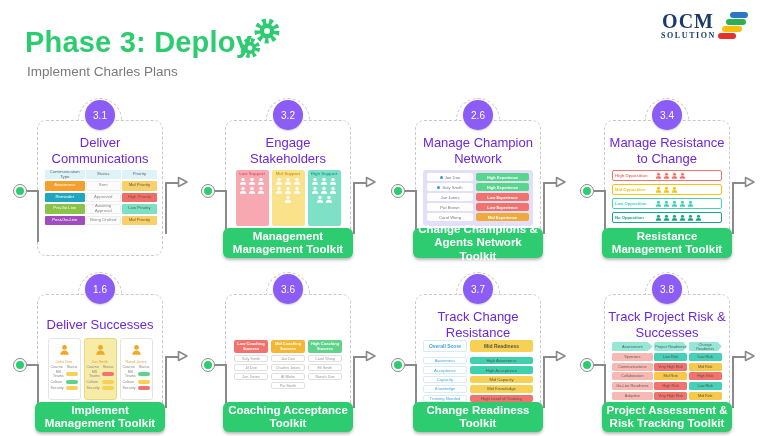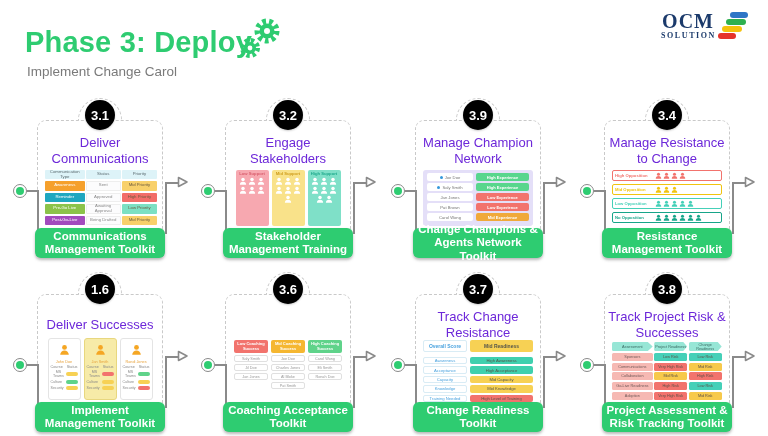--- a/index.html
+++ b/index.html
@@ -21,22 +21,22 @@
   .logo-bars i { position:absolute; height:6px; border-radius:3px; }
 
   
   .card { position:absolute; width:126px; height:162px; }
   .card-rect { position:absolute; left:0; right:0; top:24px; bottom:2px;
     border:1.4px dashed #c9c9c9; border-radius:9px; background:#fff; z-index:1;}
   .bump { position:absolute; top:2px; left:50%; transform:translateX(-50%);
     width:44px; height:22px; background:#fff; border:1.4px dashed #c9c9c9; border-bottom:none;
     border-radius:22px 22px 0 0; z-index:2;}
   .badge { position:absolute; top:4px; left:50%; transform:translateX(-50%);
-    width:30px; height:30px; border-radius:50%; background:#000000; color:#fff;
-    font-size:13px; font-weight:bold; display:flex; align-items:center; justify-content:center;
+    width:30px; height:30px; border-radius:50%; background:#8b5cf6; color:#fff;
+    font-size:10px; font-weight:normal; display:flex; align-items:center; justify-content:center;
     z-index:4; box-shadow:0 1px 2px rgba(0,0,0,.2);}
   .card-title { position:absolute; top:38px; left:4px; right:4px; min-height:34px; z-index:3;
     display:flex; align-items:center; justify-content:center; text-align:center;
     font-size:13px; color:#6d28d9; line-height:1.25;}
   .toolkit { position:absolute; left:-2px; right:-2px; bottom:0; height:30px; z-index:5;
     background:#2ecc71; border-radius:6px; color:#fff; font-weight:bold; font-size:11.5px;
     line-height:1.15; display:flex; align-items:center; justify-content:center; text-align:center;
     padding:1px 3px; box-shadow:0 2px 3px rgba(100,100,100,.45);}
   .mini { position:absolute; top:74px; left:8px; right:8px; height:56px; z-index:3; }
 
@@ -143,21 +143,21 @@
     <g fill="none" stroke="#2ecc71">
       <circle cx="30" cy="15" r="9" stroke-width="7" stroke-dasharray="3.4 2.9"></circle>
       <circle cx="30" cy="15" r="7.5" fill="#2ecc71" stroke="none"></circle>
       <circle cx="30" cy="15" r="3" fill="#fff" stroke="none"></circle>
       <circle cx="13" cy="32" r="7" stroke-width="6" stroke-dasharray="3 2.6"></circle>
       <circle cx="13" cy="32" r="6" fill="#2ecc71" stroke="none"></circle>
       <circle cx="13" cy="32" r="2.4" fill="#fff" stroke="none"></circle>
     </g>
   </svg>
 </div>
-<div class="hdr-sub">Implement Change Carol</div>
+<div class="hdr-sub">Implement Charles Plans</div>
 
 <div class="logo">
   <div class="logo-ocm">OCM</div>
   <div class="logo-sol">SOLUTION</div>
   <div class="logo-bars">
     <i style="top: 0px; left: 12px; width: 18px; background-color: rgb(46, 117, 198);"></i>
     <i style="top: 7px; left: 8px; width: 20px; background-color: rgb(46, 176, 80);"></i>
     <i style="top: 14px; left: 4px; width: 20px; background-color: rgb(244, 194, 13);"></i>
     <i style="top: 21px; left: 0px; width: 18px; background-color: rgb(230, 50, 41);"></i>
   </div>
@@ -188,21 +188,20 @@
     <div class="c-type" style="background-color: rgb(31, 167, 192);">Reminder</div>
     <div class="c-status">Approved</div>
     <div class="c-pri" style="background-color: rgb(242, 109, 104);">High Priority</div>
     <div class="c-type" style="background-color: rgb(139, 195, 74);">Pre-Go Live</div>
     <div class="c-status">Awaiting Approval</div>
     <div class="c-pri" style="background-color: rgb(124, 224, 195);">Low Priority</div>
     <div class="c-type" style="background-color: rgb(162, 75, 190);">Post-Go-Live</div>
     <div class="c-status">Being Drafted</div>
     <div class="c-pri" style="background-color: rgb(248, 208, 106);">Mid Priority</div>
   </div>
-  <div class="toolkit">Communications Management Toolkit</div>
 </div>
 
 <div class="card" style="left:225px;top:96px;">
   <div class="dot">
       <i></i>
     </div>
   <div class="lin-h"></div>
   <div class="lin-v"></div>
   <div class="lout-v"></div>
   <div class="lout-h"></div>
@@ -286,37 +285,37 @@
           </svg>
           <svg class="pp" width="8" height="8" viewBox="0 0 10 10">
             <use href="#person"></use>
           </svg>
           <svg class="pp" width="8" height="8" viewBox="0 0 10 10">
             <use href="#person"></use>
           </svg>
       </div>
     </div>
   </div>
-  <div class="toolkit">Stakeholder Management Training</div>
+  <div class="toolkit">Management Management Toolkit</div>
 </div>
 
 <div class="card" style="left:415px;top:96px;">
   <div class="dot">
       <i></i>
     </div>
   <div class="lin-h"></div>
   <div class="lin-v"></div>
   <div class="lout-v"></div>
   <div class="lout-h"></div>
   <svg class="arrowhead" width="12" height="12" viewBox="0 0 12 12">
       <use href="#ah"></use>
     </svg>
   <div class="card-rect"></div>
   <div class="bump"></div>
-  <div class="badge">3.9</div>
+  <div class="badge">2.6</div>
   <div class="card-title">Manage Champion Network</div>
   <div class="mini champ">
     <div class="ch-row">
       <div class="ch-name">
           <span class="ch-dot"></span>
           <span>Joe Doe</span>
         </div>
       <div class="ch-pill" style="background-color: rgb(88, 214, 141);">High Experience</div>
     </div>
     <div class="ch-row">

